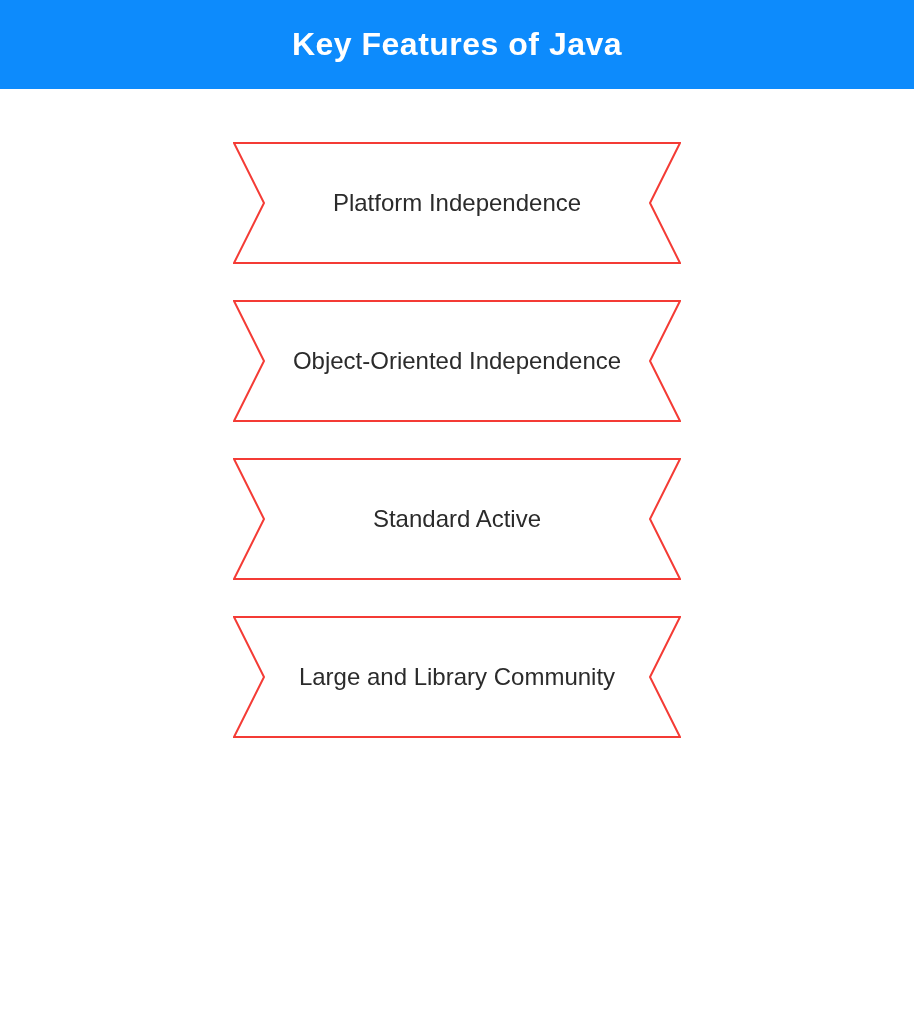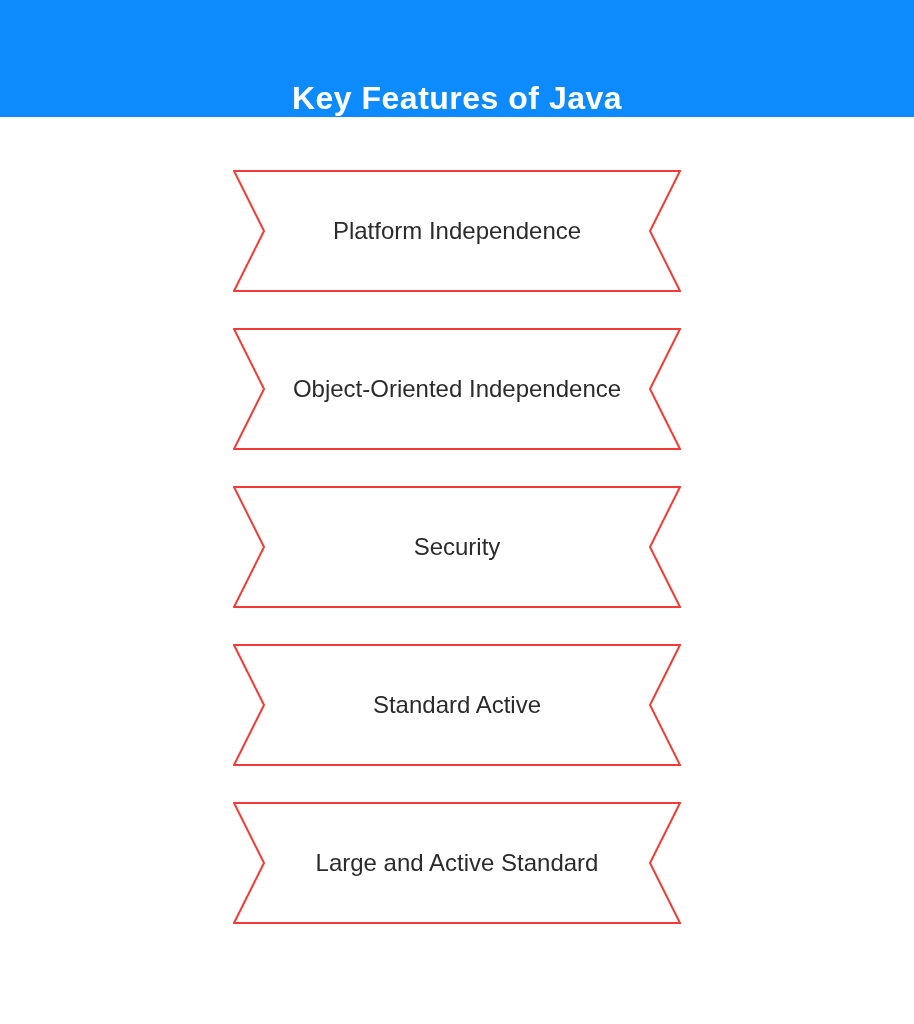--- a/index.html
+++ b/index.html
@@ -13,24 +13,24 @@
     font-family: "Liberation Sans", "DejaVu Sans", sans-serif;
     overflow: hidden;
   }
   .page {
     position: relative;
     width: 914px;
     height: 1024px;
   }
   .header {
     width: 914px;
-    height: 117px;
+    height: 89px;
     background: var(--header-bg, #0d8bfc);
     display: flex;
-    align-items: flex-end;
+    align-items: center;
     justify-content: center;
   }
   .header .title {
     color: var(--header-text, #ffffff);
     font-size: 32px;
     font-weight: 700;
     letter-spacing: 0.5px;
   }
   .banner-list {
     display: flex;
@@ -88,35 +88,29 @@
       <div class="label">Platform Independence</div>
     </div>
 
     <div class="banner">
       <svg width="448" height="122" viewBox="0 0 448 122" aria-hidden="true">
         <polygon points="1,1 447,1 417,61 447,121 1,121 31,61"></polygon>
       </svg>
       <div class="label">Object-Oriented Independence</div>
     </div>
 
-    <div class="banner">
-      <svg width="448" height="122" viewBox="0 0 448 122" aria-hidden="true">
-        <polygon points="1,1 447,1 417,61 447,121 1,121 31,61"></polygon>
-      </svg>
-      <div class="label">Security</div>
-    </div>
 
     <div class="banner">
       <svg width="448" height="122" viewBox="0 0 448 122" aria-hidden="true">
         <polygon points="1,1 447,1 417,61 447,121 1,121 31,61"></polygon>
       </svg>
       <div class="label">Standard Active</div>
     </div>
 
     <div class="banner">
       <svg width="448" height="122" viewBox="0 0 448 122" aria-hidden="true">
         <polygon points="1,1 447,1 417,61 447,121 1,121 31,61"></polygon>
       </svg>
-      <div class="label">Large and Active Standard</div>
+      <div class="label">Large and Library Community</div>
     </div>
 
   </div>
 </div>
 
 </body></html>

